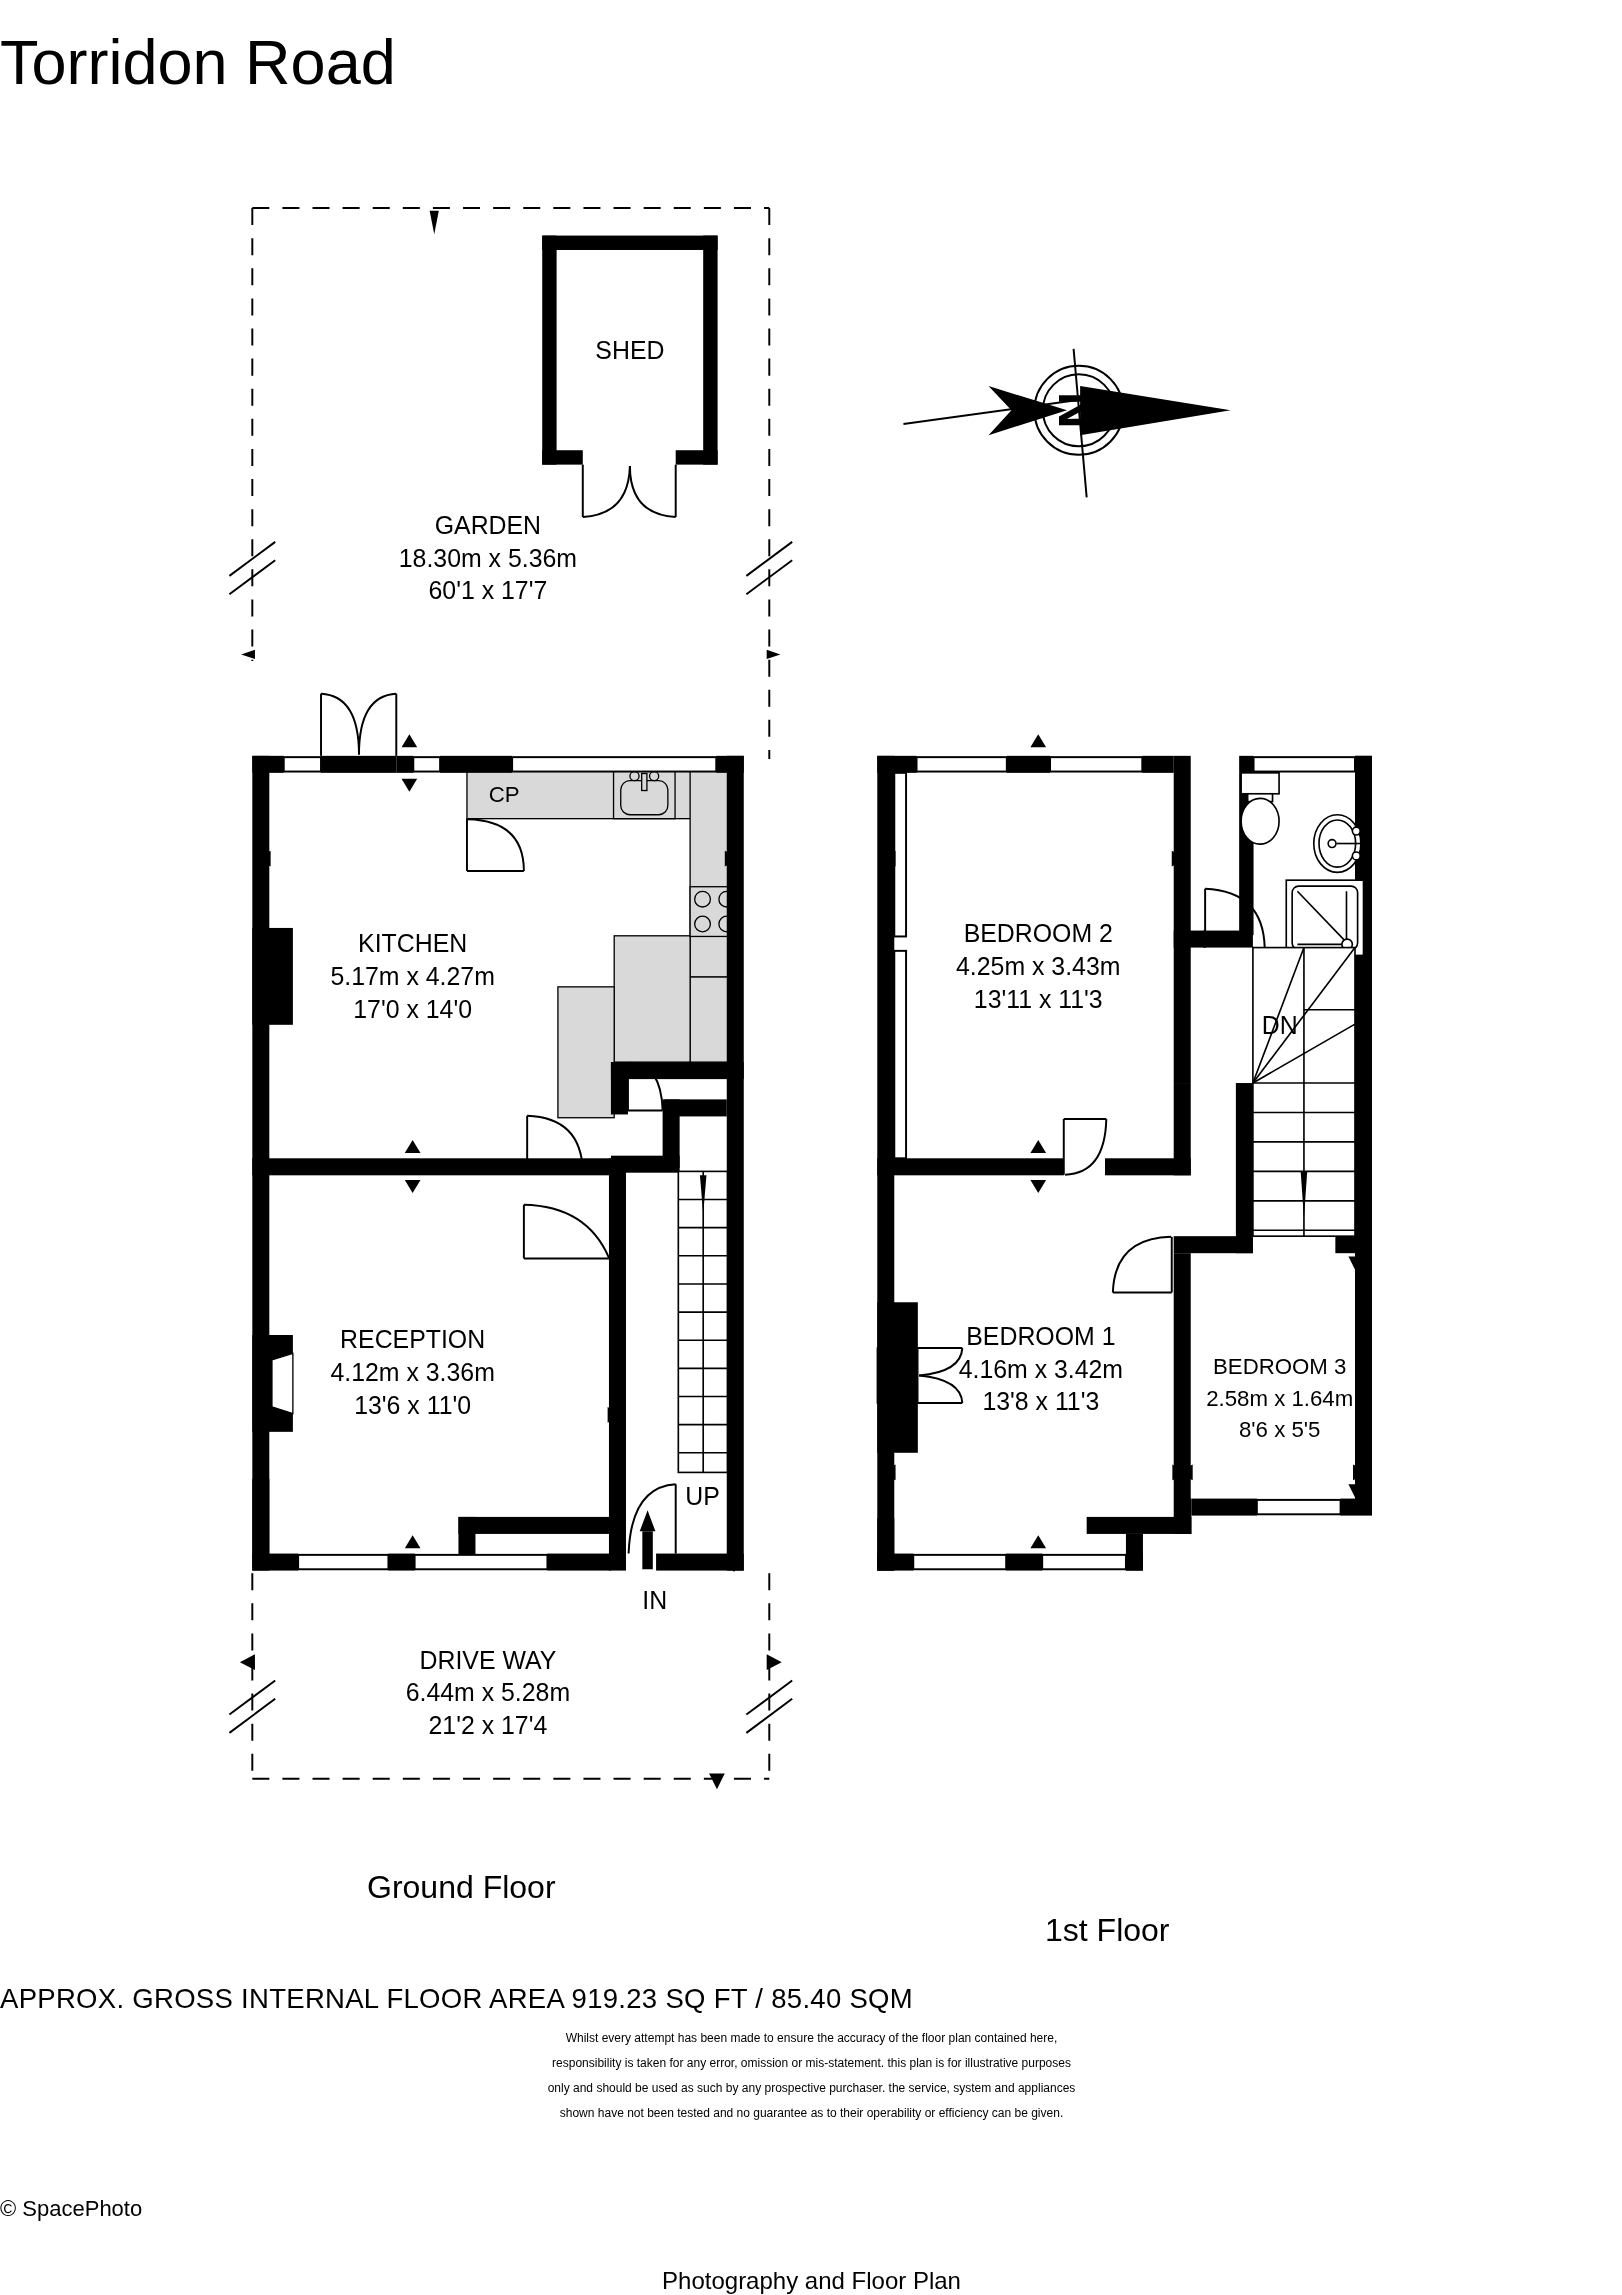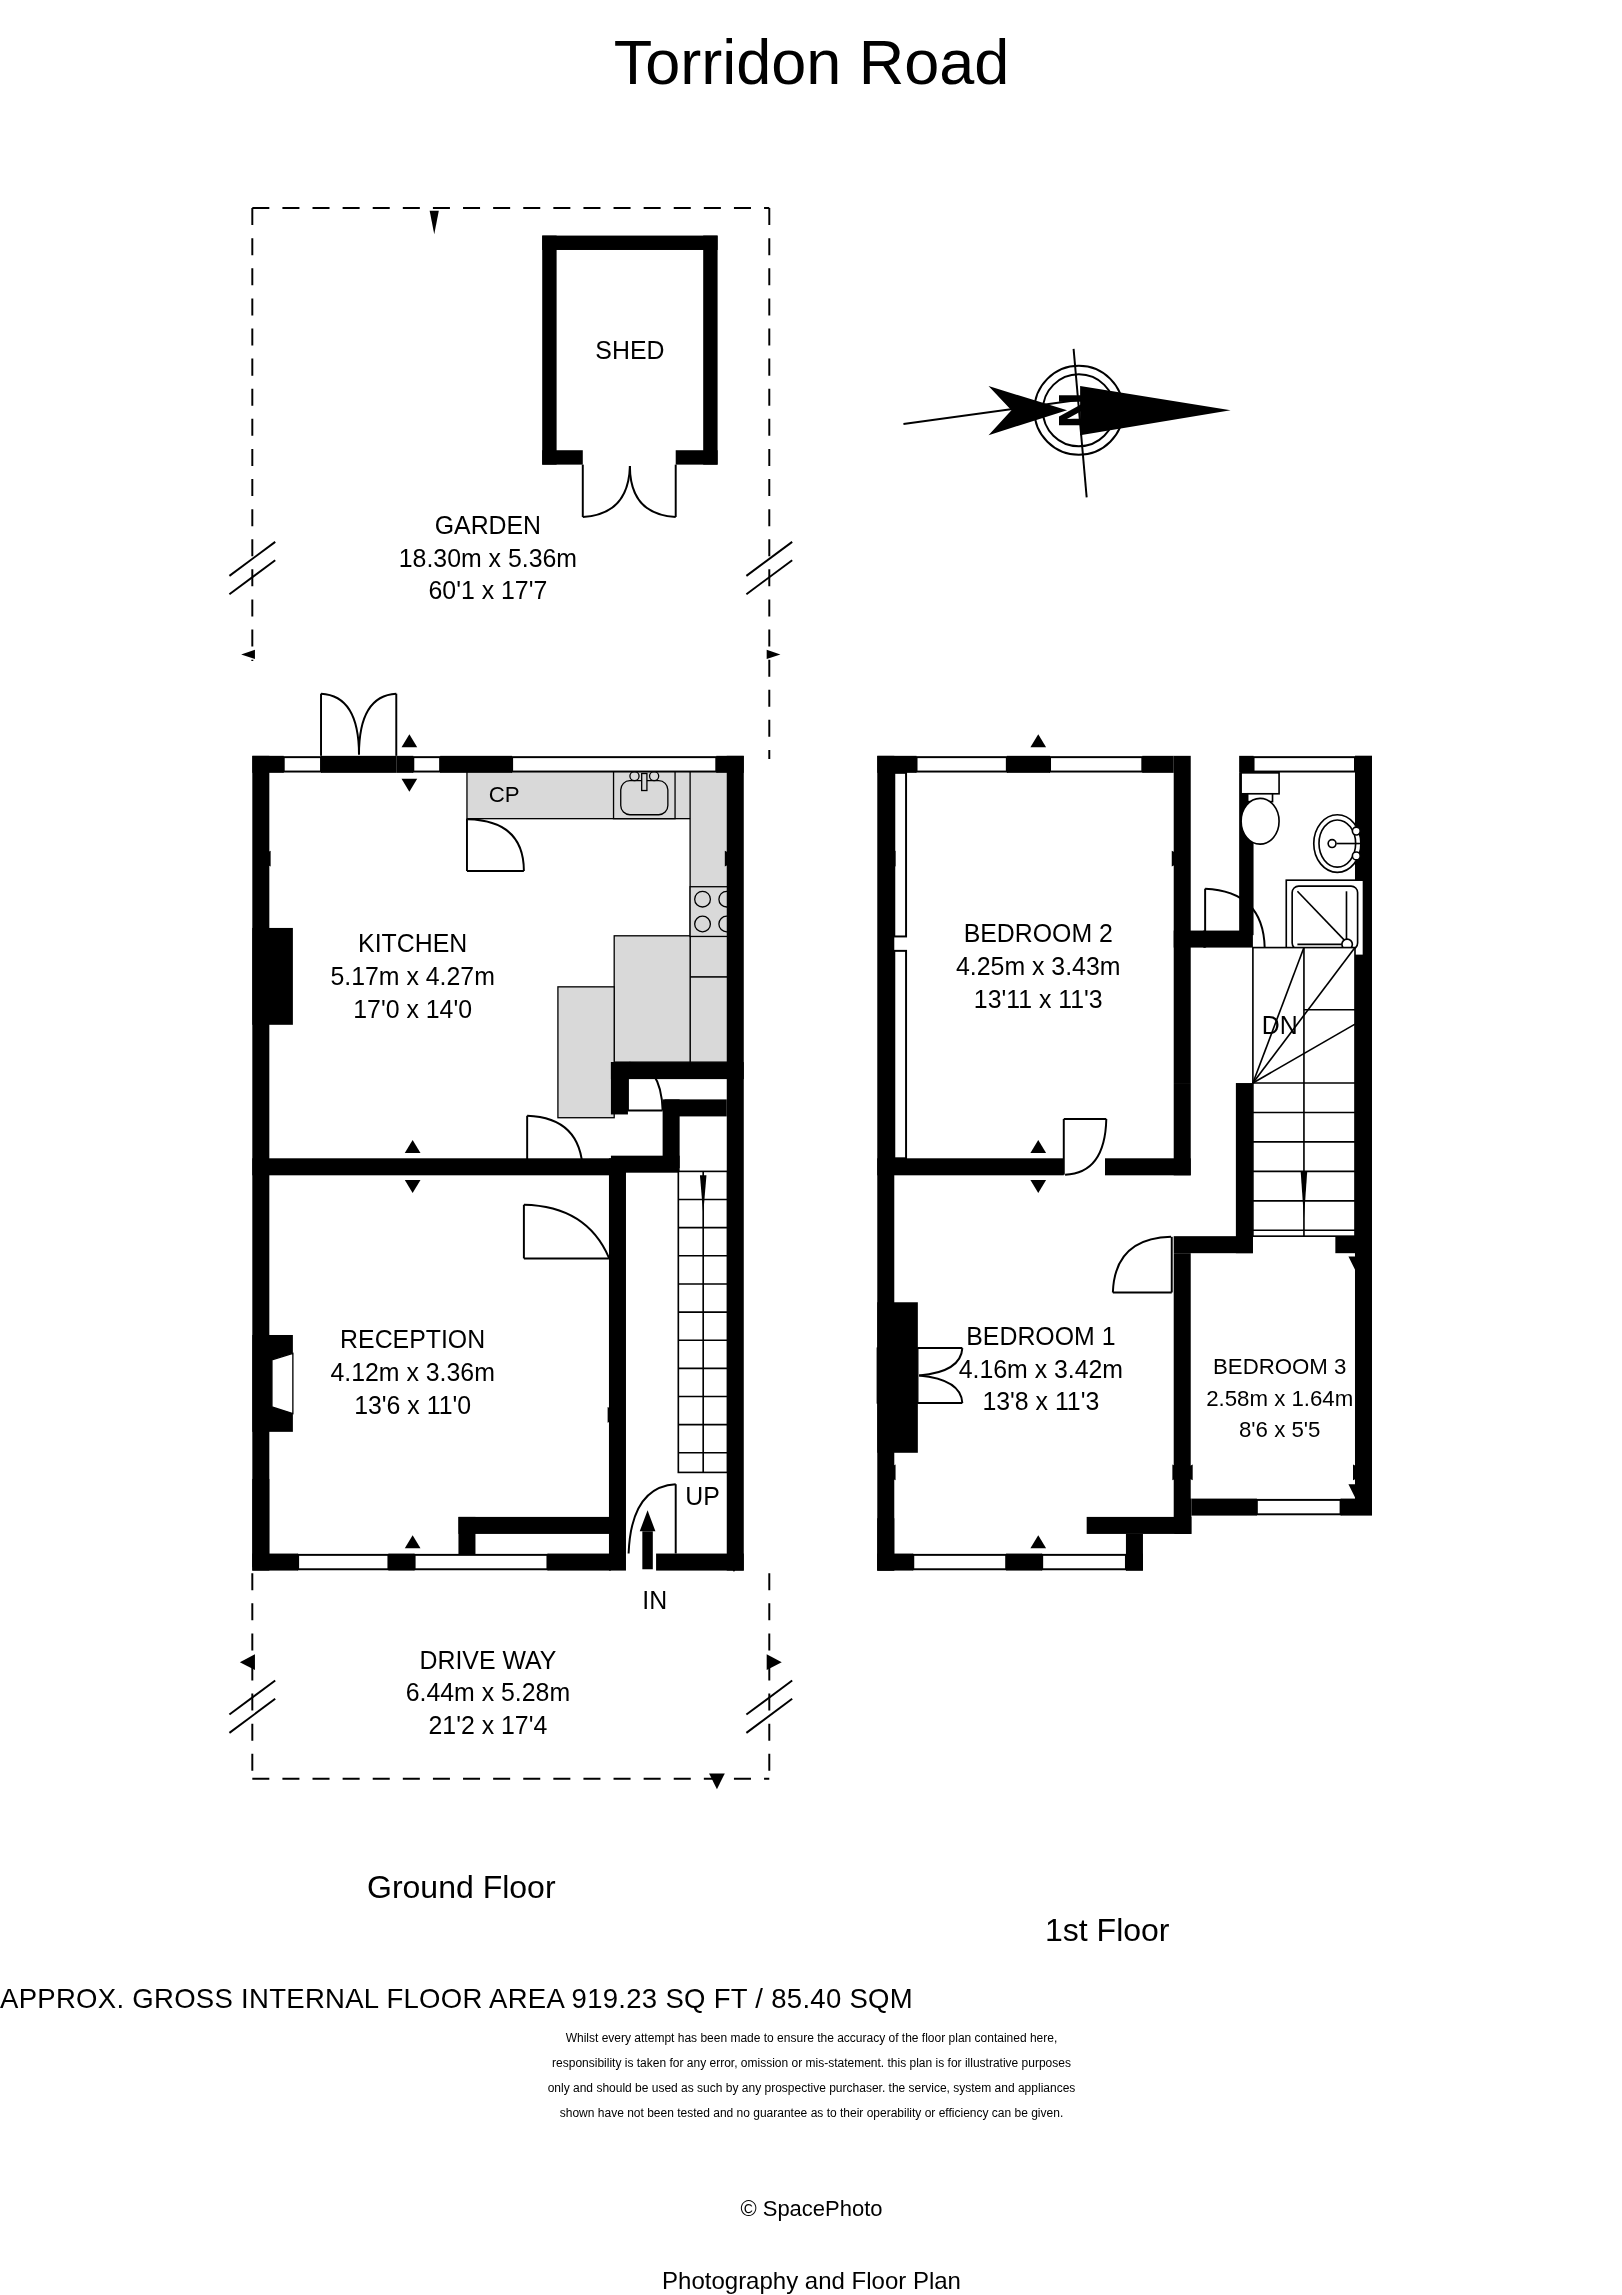--- a/index.html
+++ b/index.html
@@ -1,25 +1,25 @@
 <!DOCTYPE html>
 <html style="font-size:10.5px"><head>
 <meta charset="utf-8">
 <style>
   html,body{margin:0;padding:0;background:#fff;}
   body{width:1623px;height:2295px;font-family:"Liberation Sans",sans-serif;color:#000;position:relative;overflow:hidden;}
   .page{position:relative;width:1623px;height:2295px;background:#fff;}
-  #title{position:absolute;left:0;top:26px;width:1623px;text-align:center;font-size:63px;font-weight:400;letter-spacing:0px;}
+  #title{position:absolute;left:0;top:26px;width:1623px;text-align:left;font-size:63px;font-weight:400;letter-spacing:0px;}
   #plansvg{position:absolute;left:0;top:0;width:1623px;height:2295px;}
   .floorlabel{position:absolute;font-size:32px;}
   #gfLabel{left:367px;top:1869px;}
   #ffLabel{left:1024px;top:1912px;margin-left:21px;}
   #areaLine{position:absolute;left:0;top:1983px;width:1623px;text-align:left;font-size:27.5px;letter-spacing:0.3px;}
   #disclaimer{position:absolute;left:0;top:2026px;width:1623px;text-align:center;font-size:12px;line-height:25px;}
-  #credit1{position:absolute;left:0;top:2196px;width:1623px;text-align:center;font-size:22px;}
+  #credit1{position:absolute;left:0;top:2196px;width:1623px;font-size:22px;}
   #credit2{position:absolute;left:0;top:2235px;width:1623px;text-align:center;font-size:24px;margin-top:32px;}
   svg text{font-family:"Liberation Sans",sans-serif;fill:#000;}
 </style>
 </head>
 <body>
 
 <div class="page">
 
   <div id="title">Torridon Road</div>
 

